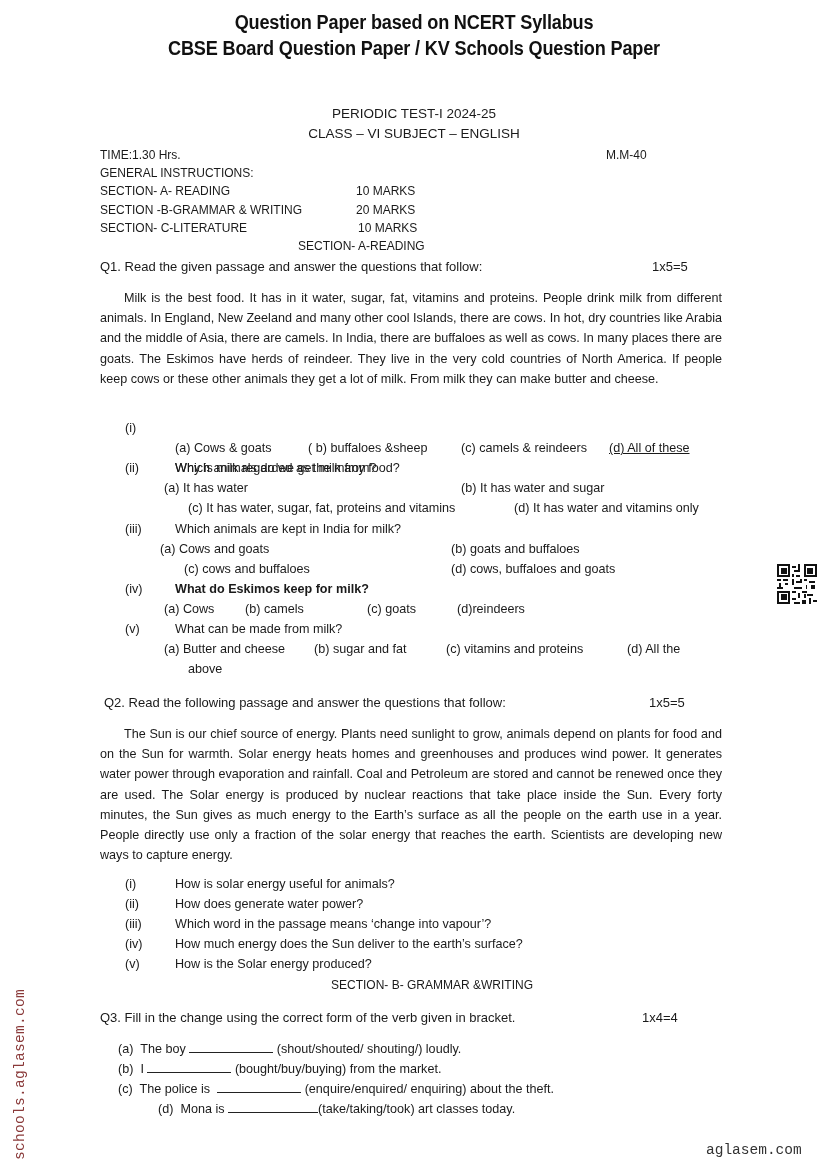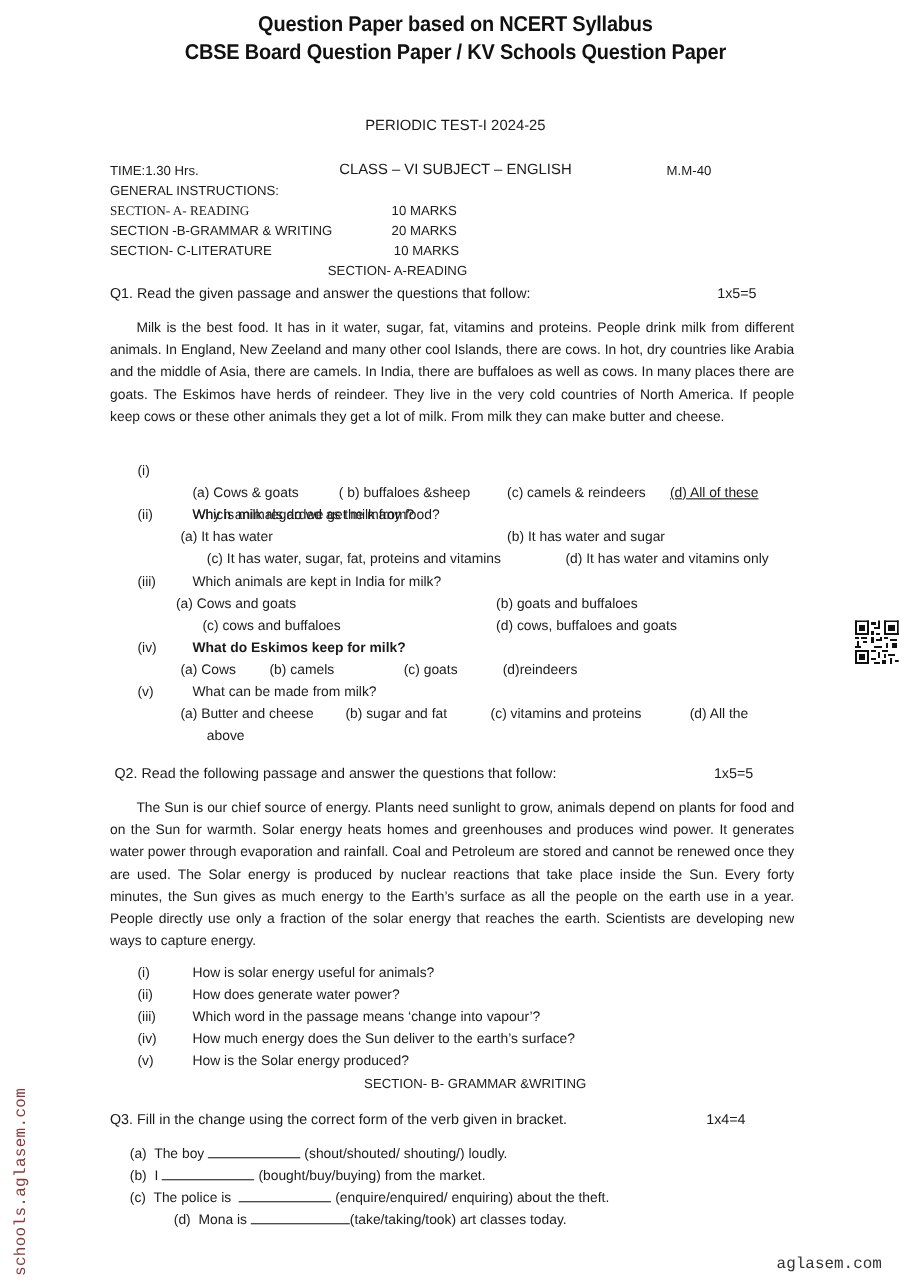--- a/index.html
+++ b/index.html
@@ -17,27 +17,27 @@
 </style>
 </head>
 <body>
 
 <div class="hdr" style="top:11px;">Question Paper based on NCERT Syllabus</div>
 <div class="hdr" style="top:37px;">CBSE Board Question Paper / KV Schools Question Paper</div>
 
 <div class="doc">
 
   <div class="center-title" style="top:106px;">PERIODIC TEST-I 2024-25</div>
-  <div class="center-title" style="top:126px;margin-top:20px;">CLASS – VI SUBJECT – ENGLISH</div>
+  <div class="center-title" style="top:126px;">CLASS – VI SUBJECT – ENGLISH</div>
 
   <div class="abs" style="left:100px; top:148px; font-size:12px;">TIME:1.30 Hrs.</div>
   <div class="abs" style="left:606px; top:148px; font-size:12px;">M.M-40</div>
   <div class="abs" style="left:100px; top:166px; font-size:12px;">GENERAL INSTRUCTIONS:</div>
 
-  <div class="abs" style="left:100px; top:184px; font-size:12px;font-family:Liberation Serif, serif;">SECTION- A- READING</div>
+  <div class="abs" style="left:100px; top:184px; font-size:12px;">SECTION- A- READING</div>
   <div class="abs" style="left:356px; top:184px; font-size:12px;">10 MARKS</div>
   <div class="abs" style="left:100px; top:203px; font-size:12px;">SECTION -B-GRAMMAR &amp; WRITING</div>
   <div class="abs" style="left:356px; top:203px; font-size:12px;">20 MARKS</div>
   <div class="abs" style="left:100px; top:221px; font-size:12px;">SECTION- C-LITERATURE</div>
   <div class="abs" style="left:358px; top:221px; font-size:12px;">10 MARKS</div>
 
   <div class="abs" style="left:298px; top:239px; font-size:12px;">SECTION- A-READING</div>
 
   <div class="abs" style="left:100px; top:259px; font-size:13px;">Q1. Read the given passage and answer the questions that follow:</div>
   <div class="abs" style="left:652px; top:259px; font-size:13px;">1x5=5</div>

